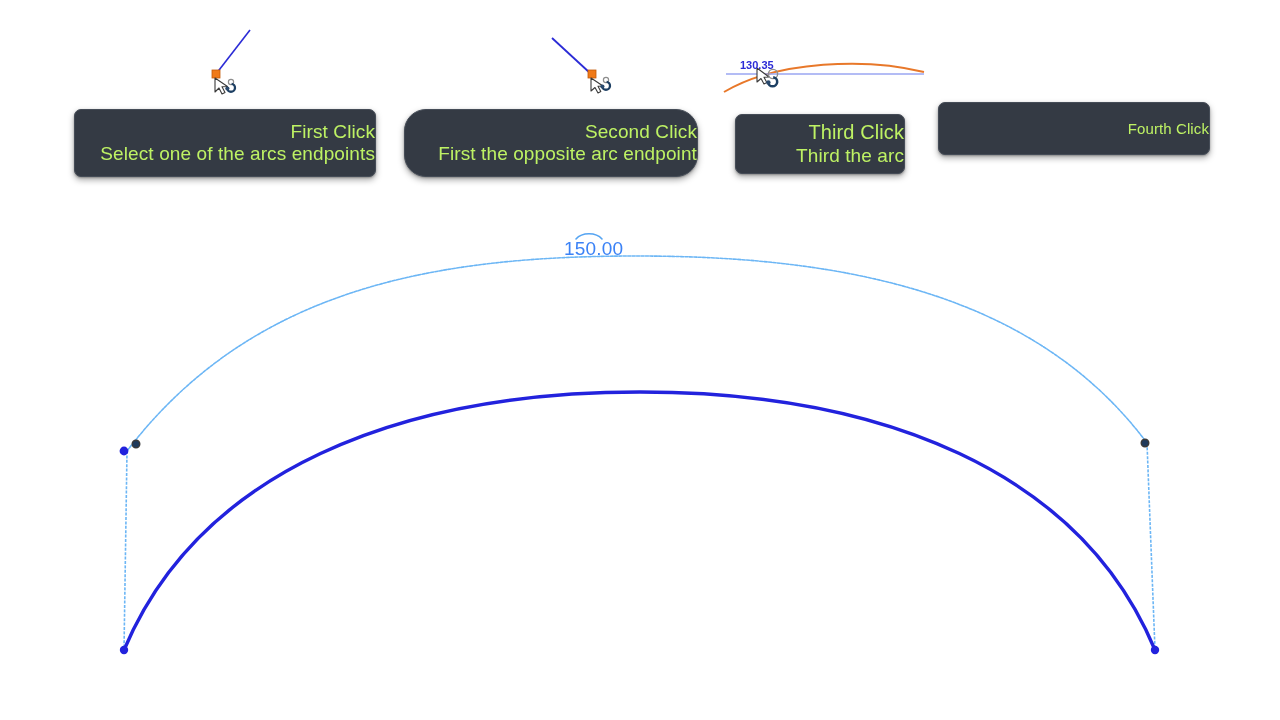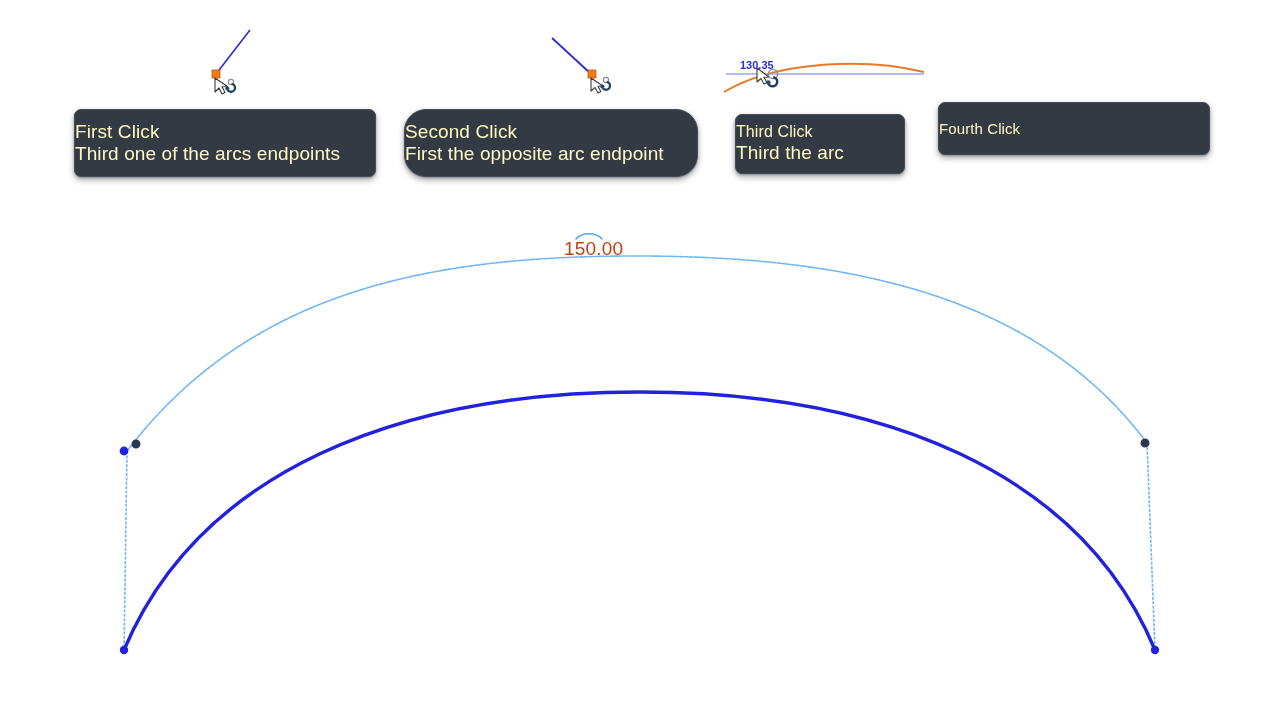--- a/index.html
+++ b/index.html
@@ -20,46 +20,46 @@
     width: 1280px;
     height: 640px;
     background: #ffffff;
   }
 
   
   .tooltip {
     position: absolute;
     box-sizing: border-box;
     background: #343a44;
-    color: #fef9c3;
+    color: #bef264;
     border-radius: 7px;
     border: 1px solid #454c57;
     box-shadow: 0 3px 6px rgba(0,0,0,0.34), 0 1px 2px rgba(0,0,0,0.25);
     display: flex;
     flex-direction: column;
-    align-items: flex-start;
+    align-items: flex-end;
     justify-content: center;
     text-align: center;
     line-height: 1.18;
     letter-spacing: 0.1px;
     -webkit-font-smoothing: antialiased;
   }
   .tt-line1 { display: block; }
   .tt-line2 { display: block; }
 
   #tooltip-1 { left: 74px;  top: 109px; width: 302px; height: 68px; }
   #tooltip-1 .tt-line1 { font-size: 19px; }
   #tooltip-1 .tt-line2 { font-size: 19px; }
 
   #tooltip-2 { left: 404px; top: 109px; width: 294px; height: 68px; border-radius: 22px; }
   #tooltip-2 .tt-line1 { font-size: 19px; }
   #tooltip-2 .tt-line2 { font-size: 19px; }
 
   #tooltip-3 { left: 735px; top: 114px; width: 170px; height: 60px; }
-  #tooltip-3 .tt-line1 { font-size: 16px; }
+  #tooltip-3 .tt-line1 { font-size: 20px; }
   #tooltip-3 .tt-line2 { font-size: 19px; }
 
   #tooltip-4 { left: 938px; top: 102px; width: 272px; height: 53px; }
   #tooltip-4 .tt-line1 { font-size: 15px; }
   #tooltip-4 .tt-line2 { font-size: 15px; }
 
   
   .mini {
     position: absolute;
   }
@@ -74,21 +74,21 @@
     left: 0;
     top: 195px;
     width: 1280px;
     height: 525px;
   }
 
   #dimension-label {
     position: absolute;
     left: 564px;
     top: 238px;
-    color: #c2410c;
+    color: #3b82f6;
     font-size: 19px;
     font-family: "Liberation Sans", sans-serif;
     letter-spacing: 0.2px;
     white-space: nowrap;
   }
   #dimension-arc-symbol {
     position: absolute;
     left: 574px;
     top: 231px;
     width: 30px;
@@ -154,21 +154,21 @@
       <circle cx="55" cy="22" r="4.6" fill="none" stroke="#8d8d8d" stroke-width="1.4"></circle>
       <path d="M50,30 a4.6,4.6 0 1,0 5.2,-4.8" fill="none" stroke="#1d3f63" stroke-width="2.5"></path>
       <circle cx="50.4" cy="30.4" r="2.2" fill="#2a4a6e"></circle>
     </g>
   </svg>
 
   <div id="mini-dimension-label">130.35</div>
 
   <div class="tooltip" id="tooltip-1">
     <span class="tt-line1">First Click</span>
-    <span class="tt-line2">Third one of the arcs endpoints</span>
+    <span class="tt-line2">Select one of the arcs endpoints</span>
   </div>
 
   <div class="tooltip" id="tooltip-2">
     <span class="tt-line1">Second Click</span>
     <span class="tt-line2">First the opposite arc endpoint</span>
   </div>
 
   <div class="tooltip" id="tooltip-3">
     <span class="tt-line1">Third Click</span>
     <span class="tt-line2">Third the arc</span>

